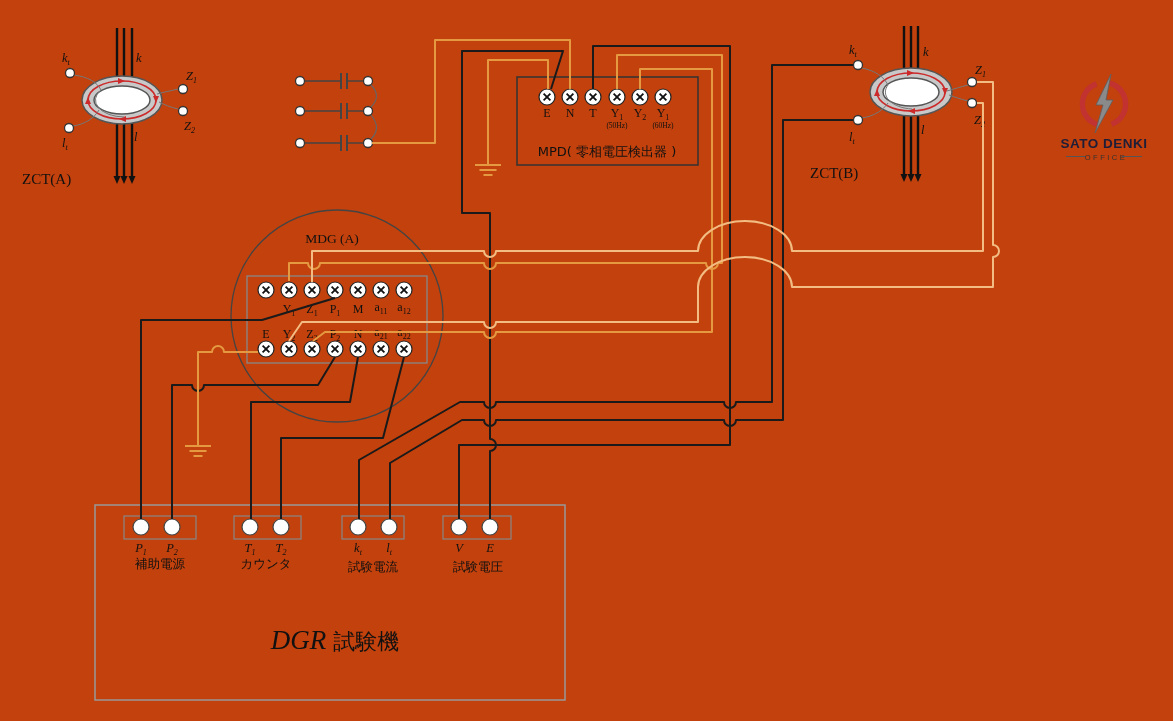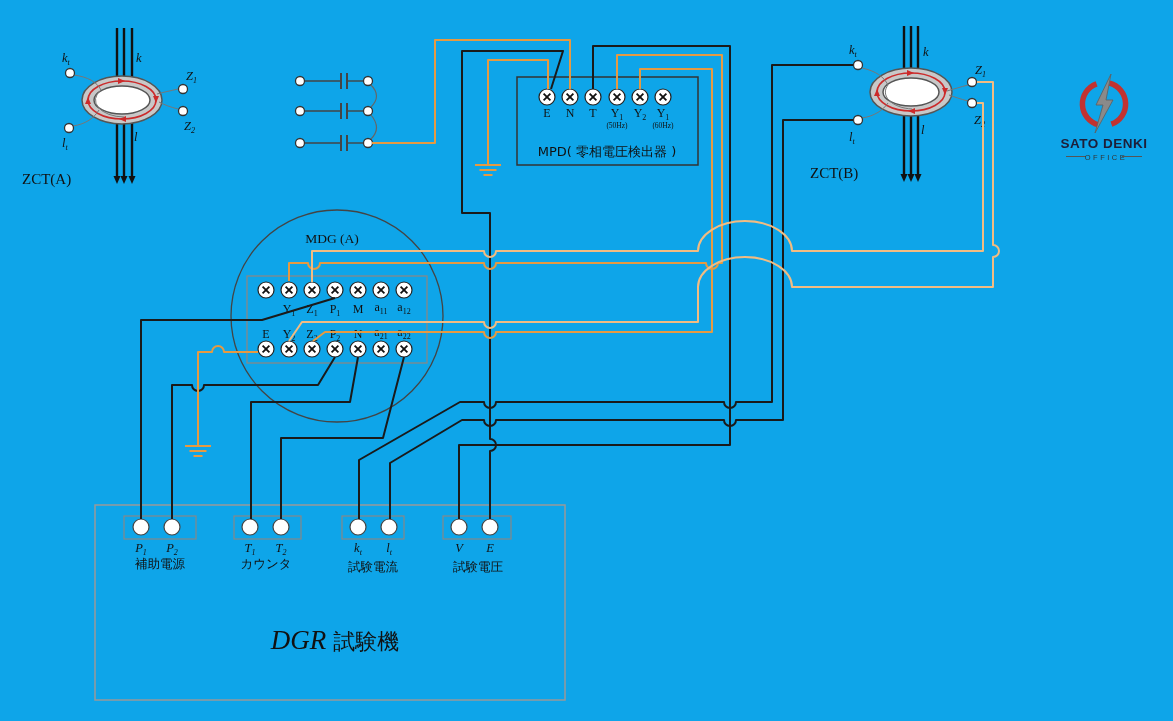--- a/index.html
+++ b/index.html
@@ -1,16 +1,16 @@
 <!DOCTYPE html>
 <html><head>
 <meta charset="utf-8">
 <style>
   html,body{margin:0;padding:0;background:#ffffff;}
-  .stage{position:relative;width:1173px;height:721px;background:#0ea5e9;overflow:hidden;
+  .stage{position:relative;width:1173px;height:721px;background:#c2410c;overflow:hidden;
          font-family:"Liberation Serif","DejaVu Serif",serif;}
   svg text{fill:#111;}
   .ser   {font-family:"Liberation Serif","DejaVu Serif",serif;font-size:12px;}
   .ital  {font-family:"Liberation Serif","DejaVu Serif",serif;font-style:italic;font-size:12.5px;}
   .sub   {font-size:8px;}
   .note  {font-family:"Liberation Serif","DejaVu Serif",serif;font-size:7.5px;}
   .jp    {font-family:"DejaVu Sans","Liberation Sans",sans-serif;font-size:13px;}
   .cap   {font-family:"DejaVu Sans","Liberation Sans",sans-serif;font-size:12.5px;}
   .title {font-family:"Liberation Serif","DejaVu Serif",serif;font-size:15px;}
   .mdgcap{font-family:"Liberation Serif","DejaVu Serif",serif;font-size:13.5px;}

